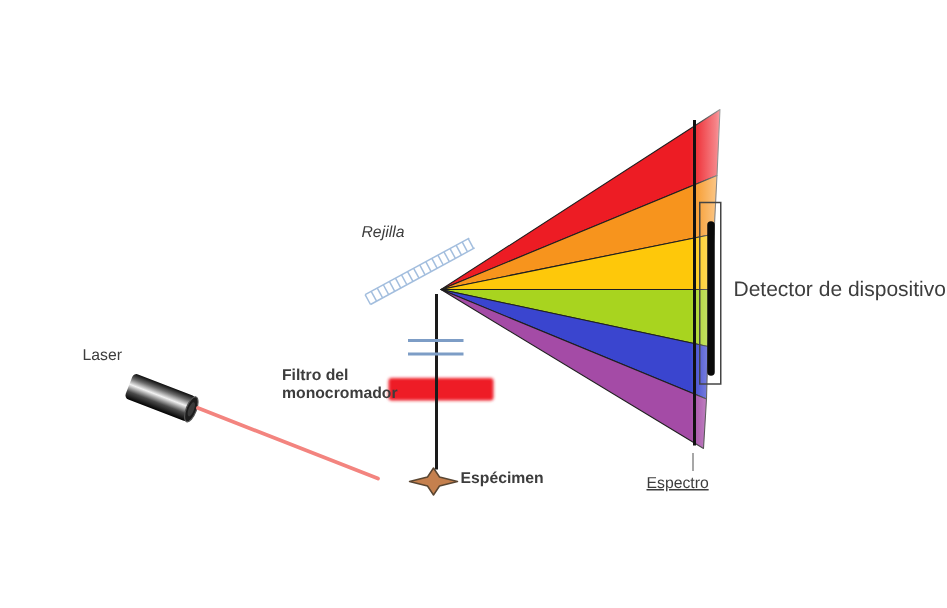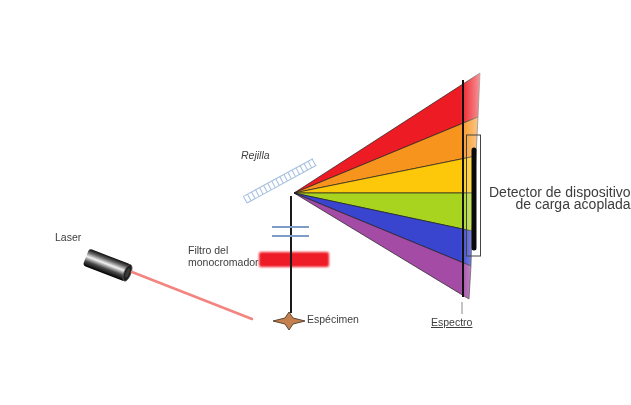--- a/index.html
+++ b/index.html
@@ -104,29 +104,28 @@
     <line x1="463" y1="80" x2="463" y2="297" stroke-width="2" stroke="#111111"></line>
 
     <line x1="462" y1="302" x2="462" y2="314" stroke="#8a8a8a" stroke-width="1"></line>
 
     <rect x="466.5" y="135" width="14" height="121" fill="none" stroke-width="1" stroke="#444444"></rect>
     <line x1="474" y1="150" x2="474" y2="248" stroke-width="5" stroke-linecap="round" stroke="#0a0a0a"></line>
   </svg>
 
   <div class="lbl" style="left:55px;top:231px;">Laser</div>
 
-  <div class="lbl" style="left:188px;top:244px;">
+  <div class="lbl" style="left:188px;top:244px;font-weight:bold;">
     <div>Filtro del</div>
     <div>monocromador</div>
   </div>
 
   <div class="lbl" style="left:241px;top:149px;font-style:italic;">Rejilla</div>
 
-  <div class="lbl" style="left:307px;top:313px;">Espécimen</div>
+  <div class="lbl" style="left:307px;top:313px;font-weight:bold;">Espécimen</div>
 
   <div class="lbl" style="left:431px;top:316px;text-decoration:underline;">Espectro</div>
 
   <div class="lbl sm" style="left:489px;top:186px;">
     <div>Detector de dispositivo</div>
-    <div>de carga acoplada</div>
   </div>
 
 </div>
 
 </body></html>

